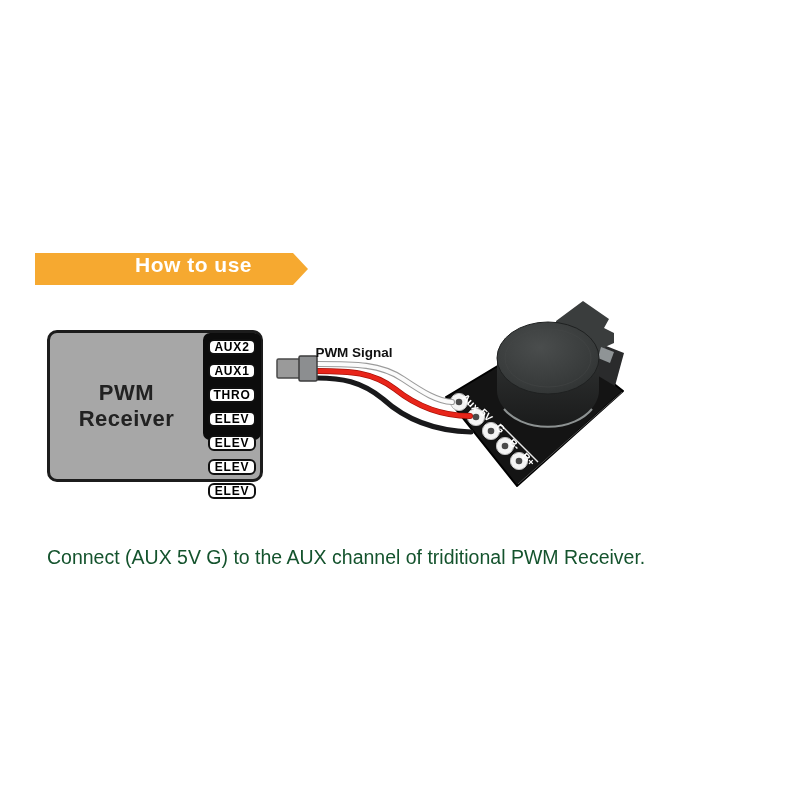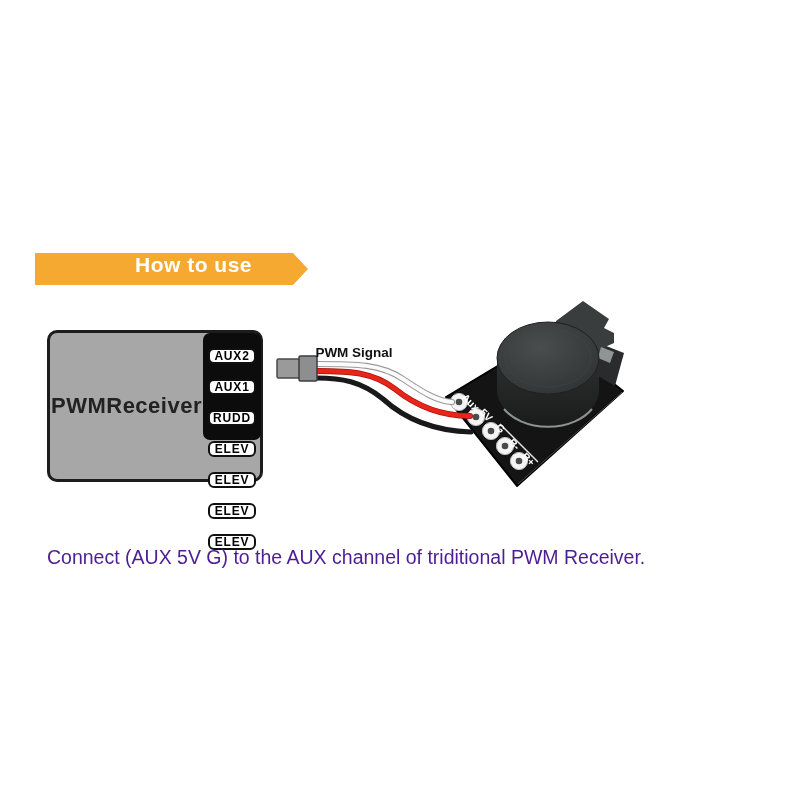--- a/index.html
+++ b/index.html
@@ -19,61 +19,61 @@
     padding-left:44px;white-space:nowrap;
   }
   
   .receiver{
     position:absolute;left:47px;top:330px;width:216px;height:152px;
     background:#A7A7A7;border:3px solid #1c1c1c;border-radius:10px;
     box-sizing:border-box;
   }
   .receiver-title{
     position:absolute;left:0;top:0;width:153px;height:146px;
-    display:flex;align-items:center;justify-content:center;
+    display:flex;flex-direction:column;align-items:center;justify-content:center;
   }
   .receiver-title div{
     font-size:22px;font-weight:bold;color:#222;line-height:26px;letter-spacing:0.5px;
   }
   .channel-col{
     position:absolute;left:153px;top:0px;width:58px;height:107px;
     background:#0c0c0c;border-radius:7px;
     display:flex;flex-direction:column;align-items:center;
-    padding-top:15px;box-sizing:border-box;gap:15px;
+    padding-top:6px;box-sizing:border-box;gap:8px;
   }
   .channel-pill{
     width:48px;height:17px;background:#ffffff;border:2px solid #101010;
     border-radius:6px;box-sizing:border-box;
     display:flex;align-items:center;justify-content:center;
     font-size:12px;font-weight:bold;color:#000;letter-spacing:0.8px;line-height:12px;
   }
   
   .diagram{position:absolute;left:270px;top:290px;width:380px;height:210px;}
   
   .caption{
     position:absolute;left:47px;top:501px;width:720px;
-    font-size:19.5px;color:#4c1d95;line-height:22.5px;white-space:pre-wrap;
+    font-size:19.5px;color:#14532d;line-height:22.5px;white-space:pre-wrap;
   }
 </style>
 </head>
 <body>
 
 <div class="banner">
   <span>How to use</span>
 </div>
 
 <div class="receiver">
   <div class="receiver-title">
     <div>PWM</div>
     <div>Receiver</div>
   </div>
   <div class="channel-col">
     <div class="channel-pill">AUX2</div>
     <div class="channel-pill">AUX1</div>
-    <div class="channel-pill">RUDD</div>
+    <div class="channel-pill">THRO</div>
     <div class="channel-pill">ELEV</div>
     <div class="channel-pill">ELEV</div>
     <div class="channel-pill">ELEV</div>
     <div class="channel-pill">ELEV</div>
   </div>
 </div>
 
 <svg class="diagram" viewBox="270 290 380 210">
   <defs>
     <radialGradient id="topface" cx="42%" cy="35%" r="75%">

